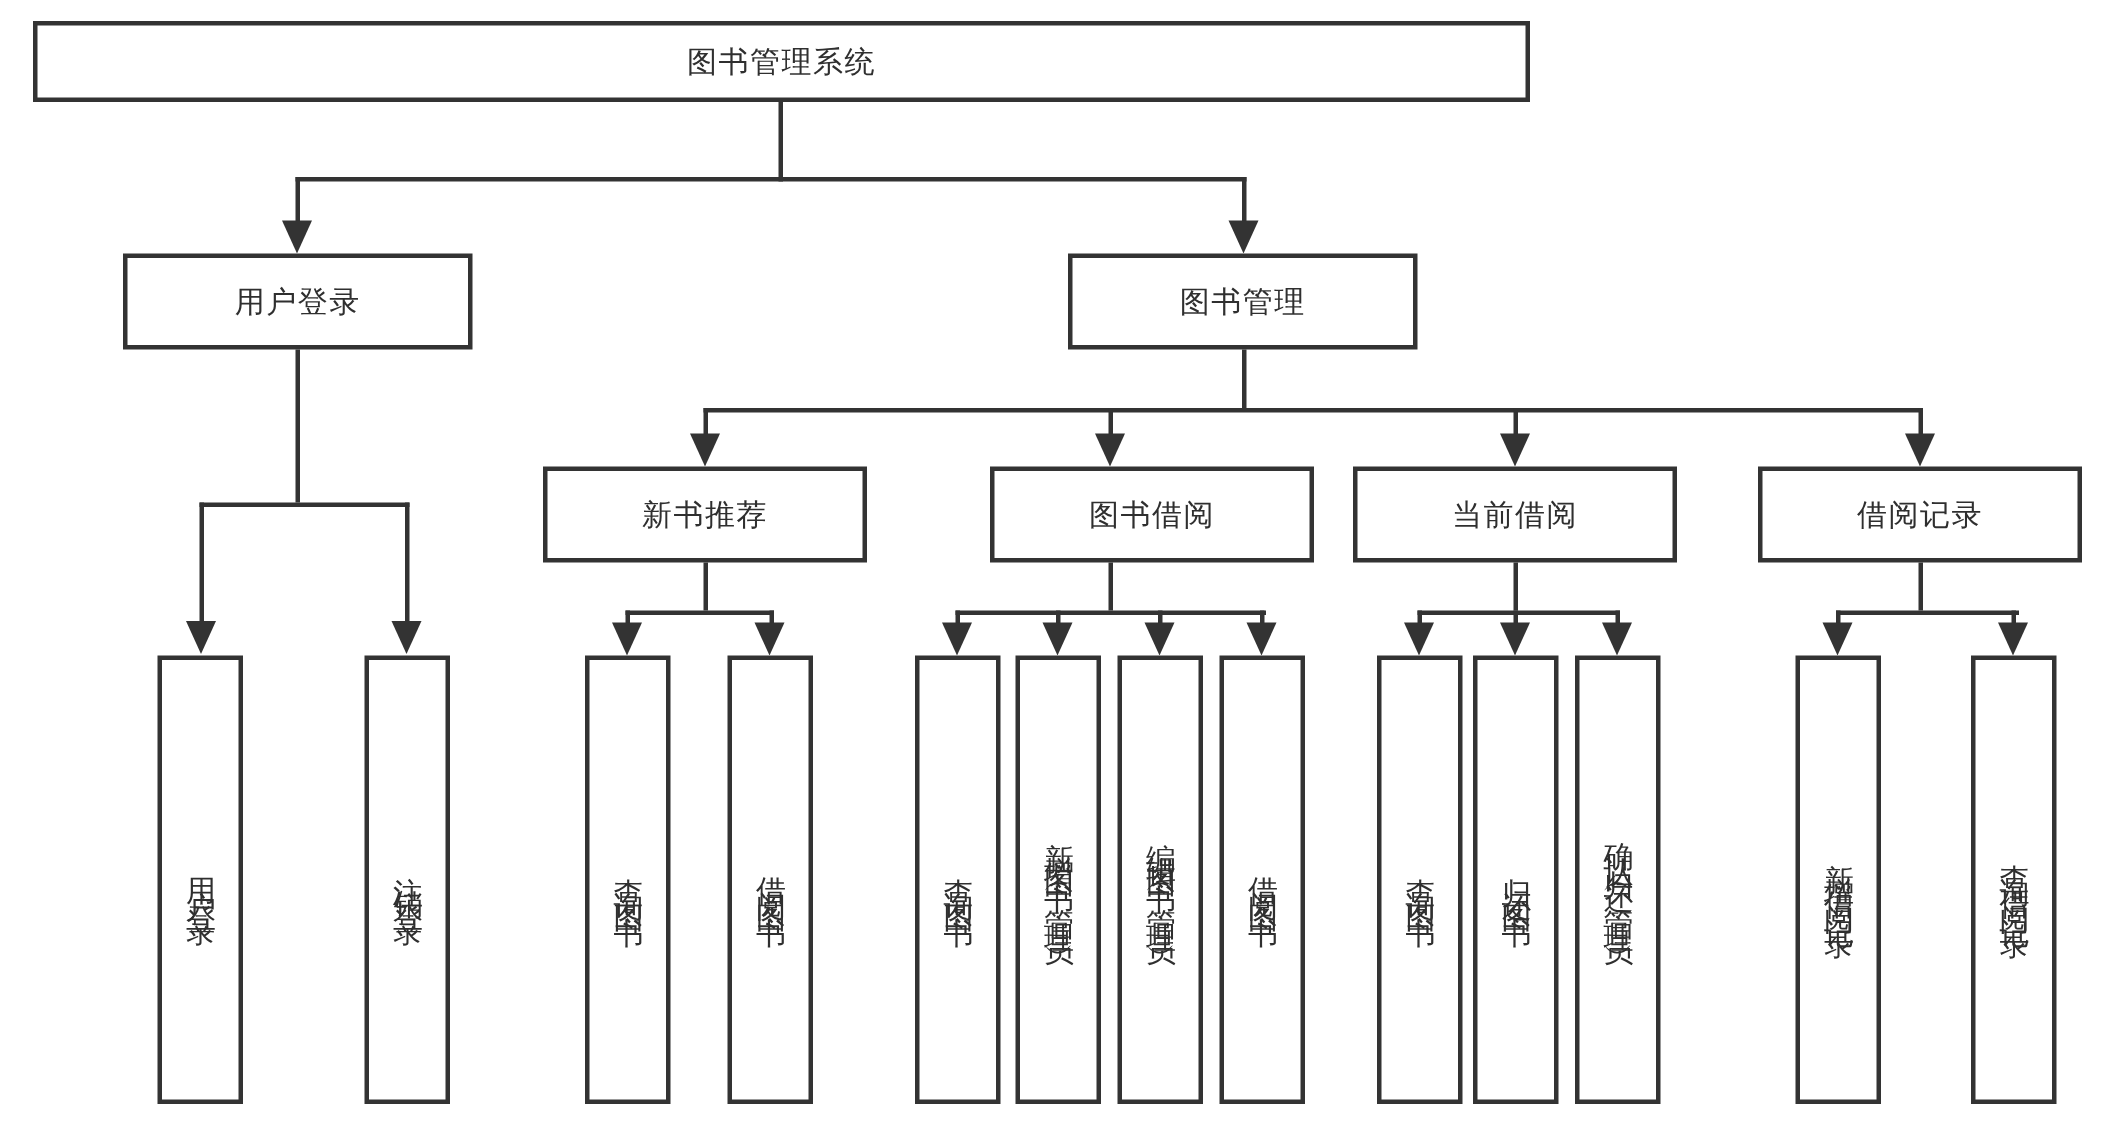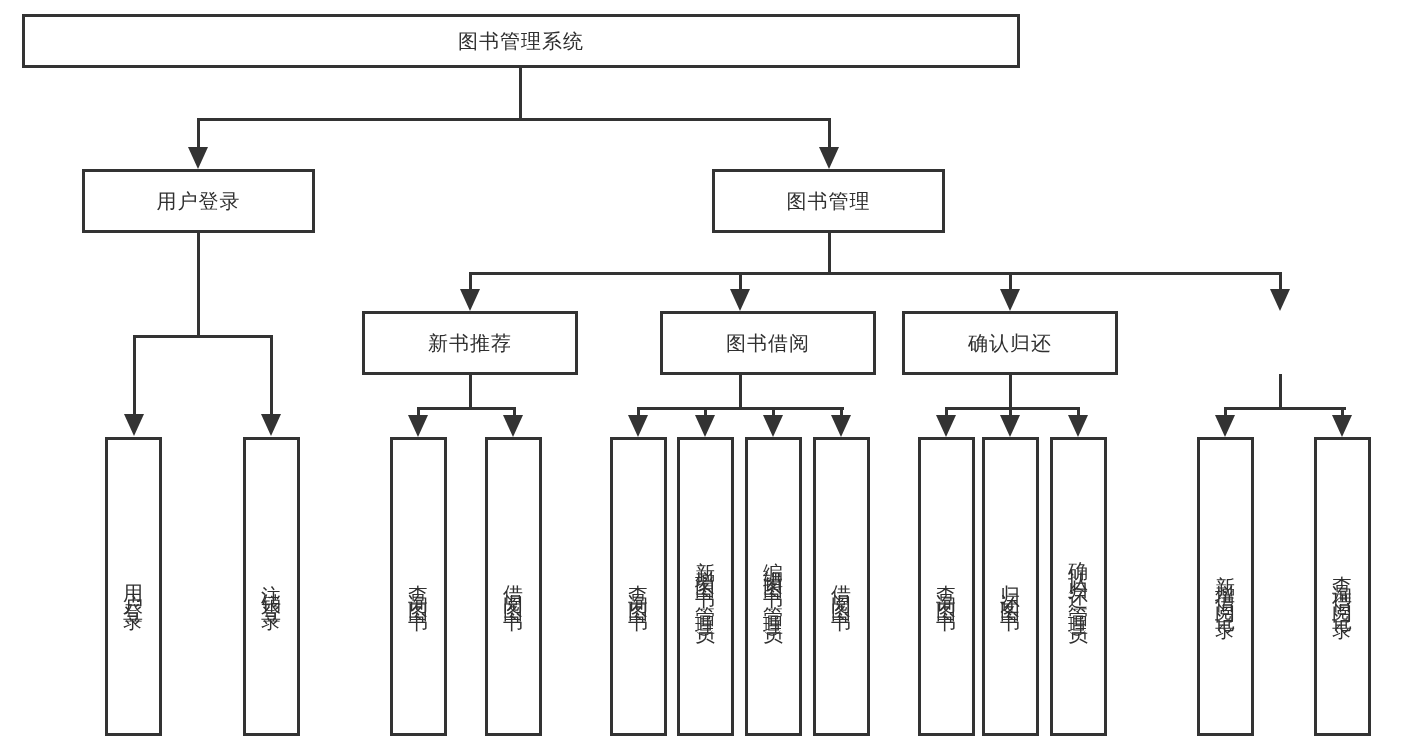--- a/index.html
+++ b/index.html
@@ -96,22 +96,23 @@
   <div class="node" style="left:22px;top:14px;width:998px;height:54px">图书管理系统</div>
 
   <div class="node" style="left:82px;top:169px;width:233px;height:64px">用户登录</div>
 
   <div class="node" style="left:712px;top:169px;width:233px;height:64px">图书管理</div>
 
   <div class="node" style="left:362px;top:311px;width:216px;height:64px">新书推荐</div>
 
   <div class="node" style="left:660px;top:311px;width:216px;height:64px">图书借阅</div>
 
-  <div class="node" style="left:902px;top:311px;width:216px;height:64px">确认归还</div>
+  <div class="node" style="left:902px;top:311px;width:216px;height:64px">当前借阅</div>
 
+  <div class="node" style="left:1172px;top:311px;width:216px;height:64px">借阅记录</div>
 
   <div class="node vnode" style="left:105px;top:437px;width:57px;height:299px">
     <span>用户登录</span>
   </div>
 
   <div class="node vnode" style="left:243px;top:437px;width:57px;height:299px">
     <span>注销登录</span>
   </div>
 
   <div class="node vnode" style="left:390px;top:437px;width:57px;height:299px">

